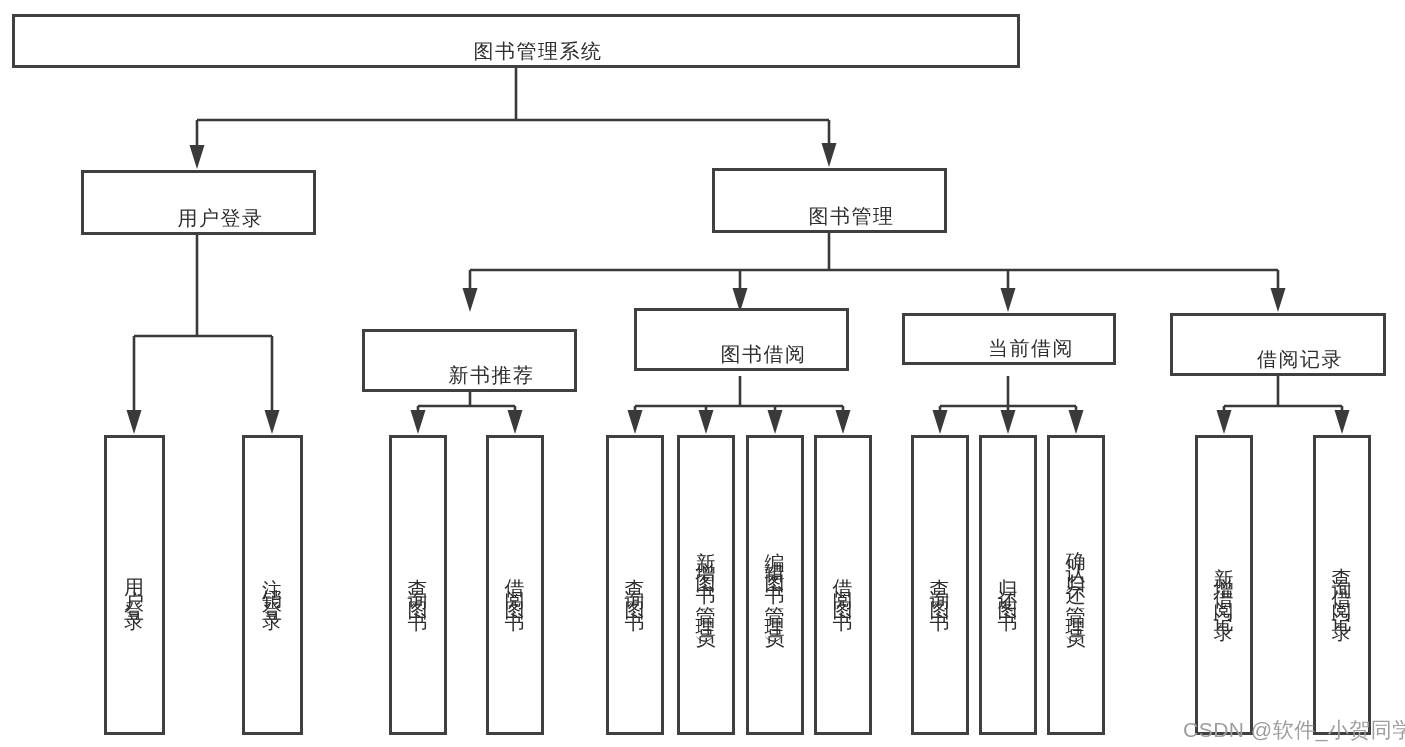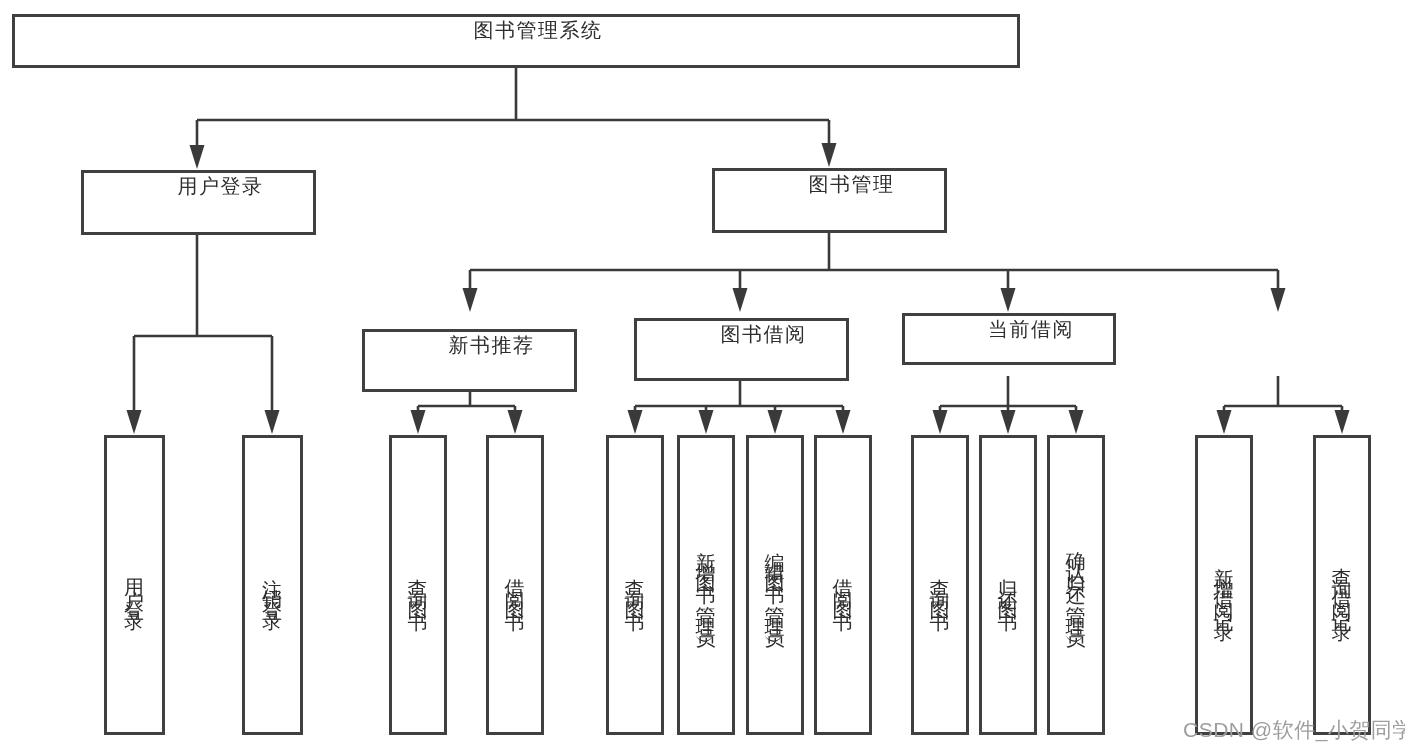--- a/index.html
+++ b/index.html
@@ -33,21 +33,21 @@
   .connectors .ah{
     fill:var(--line);
     stroke:none;
   }
   .node{
     position:absolute;
     z-index:2;
     border:3px solid var(--box-border);
     background:var(--bg);
     display:flex;
-    align-items:flex-start;
+    align-items:flex-end;
     justify-content:center;
     font-size:20px;
     letter-spacing:1.5px;
     color:var(--text);
     white-space:nowrap;
     padding-left:44px;
   }
   .leaf{
     position:absolute;
     z-index:2;
@@ -76,21 +76,21 @@
     font-size:21px;
     letter-spacing:0.5px;
     color:var(--watermark);
     white-space:nowrap;
   }
   
   .n-root{left:12px;top:14px;width:1008px;height:54px;}
   .n-user-login{left:81px;top:170px;width:235px;height:65px;}
   .n-book-mgmt{left:712px;top:168px;width:235px;height:65px;}
   .n-new-rec{left:362px;top:329px;width:215px;height:63px;}
-  .n-borrow{left:634px;top:318px;width:215px;height:63px;}
+  .n-borrow{left:634px;top:308px;width:215px;height:63px;}
   .n-current{left:902px;top:313px;width:214px;height:52px;}
   .n-records{left:1170px;top:313px;width:216px;height:63px;}
   .l1{left:104px;width:61px;}
   .l2{left:242px;width:61px;}
   .l3{left:389px;width:58px;}
   .l4{left:486px;width:58px;}
   .l5{left:606px;width:58px;}
   .l6{left:677px;width:58px;}
   .l7{left:746px;width:58px;}
   .l8{left:814px;width:58px;}
@@ -157,20 +157,23 @@
 
   <div class="node n-new-rec">
     <span>新书推荐</span>
   </div>
   <div class="node n-borrow">
     <span>图书借阅</span>
   </div>
   <div class="node n-current">
     <span>当前借阅</span>
   </div>
+  <div class="node n-records">
+    <span>借阅记录</span>
+  </div>
 
   <div class="leaf l1">
     <span class="vtext">用户登录</span>
   </div>
   <div class="leaf l2">
     <span class="vtext">注销登录</span>
   </div>
 
   <div class="leaf l3">
     <span class="vtext">查询图书</span>

